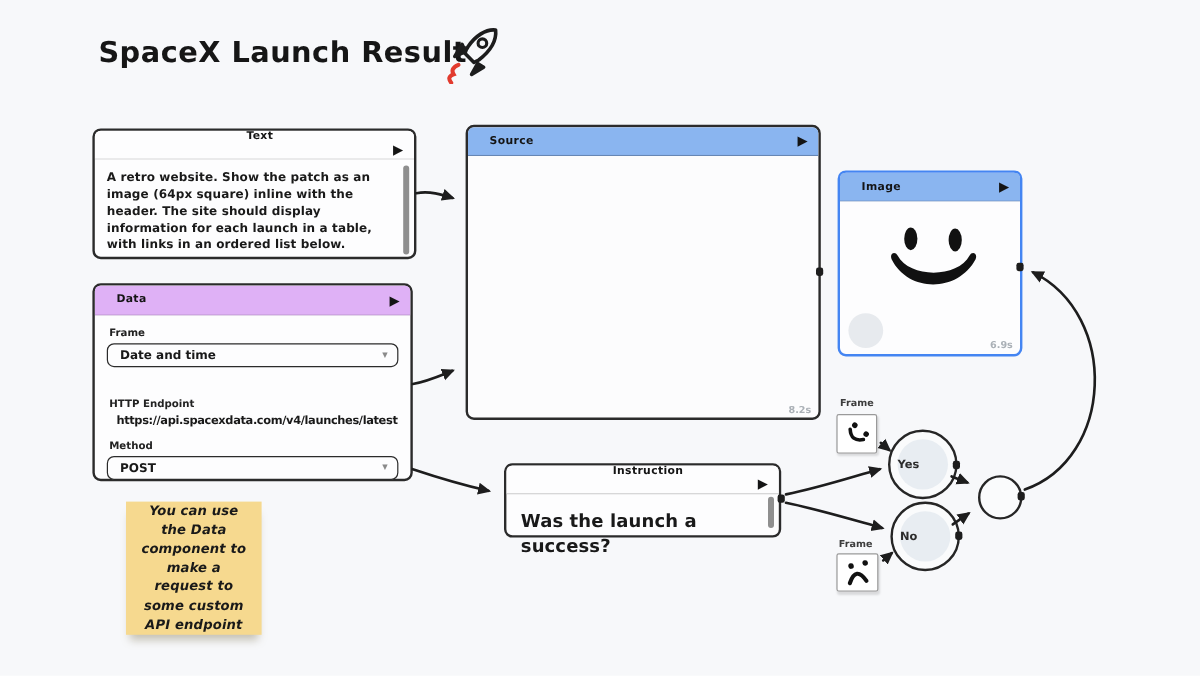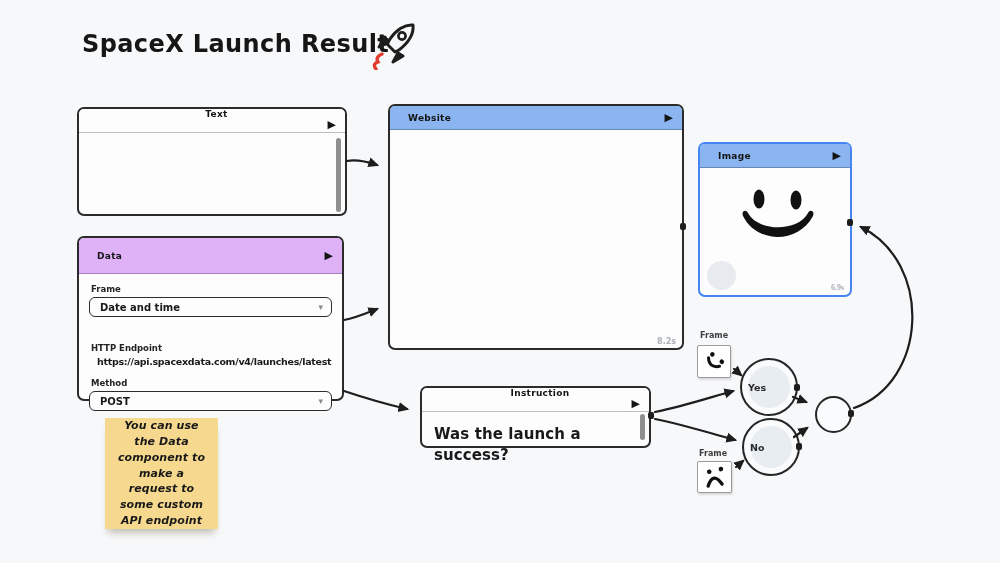--- a/index.html
+++ b/index.html
@@ -22,35 +22,35 @@
   .node-body{position:relative;}
   .body-text{font-size:10px;font-weight:700;color:#191919;line-height:1.4;letter-spacing:.1px;}
   .duration{position:absolute;right:6px;bottom:4px;font-size:8px;font-weight:700;color:#aab0b6;}
   .scrollbar{position:absolute;background:#8f8f8f;border-radius:3px;width:5px;}
   .port{position:absolute;width:6px;height:7px;background:#1d1d1d;border-radius:2px;z-index:7;}
 
   
   #text-node{left:77px;top:107px;width:270px;height:109px;}
   #text-node .node-body{padding:9px 16px 6px 10px;}
   #data-node{left:77px;top:236px;width:267px;height:165px;}
-  #data-node .node-header{height:36px;}
+  #data-node .node-header{height:25px;}
   #data-node .node-body{padding:5px 10px 6px 10px;}
   .field-label{font-size:8.5px;font-weight:700;color:#222;margin:5px 0 3px 2px;}
   .select{display:flex;align-items:center;height:20px;border:1.5px solid #2b2b2b;border-radius:6px;background:#fdfdfe;
     padding:0 8px 0 10px;box-sizing:border-box;cursor:pointer;gap:16px;}
   .select .sel-value{font-size:10px;font-weight:700;color:#191919;}
   .select .caret{margin-left:auto;font-size:9px;color:#8a8a8a;}
   .endpoint-value{font-size:9.5px;font-weight:700;color:#191919;margin:2px 0 2px 8px;white-space:nowrap;letter-spacing:-.3px;}
 
   #website-node{left:388px;top:104px;width:296px;height:246px;background:#fcfcfd;}
   #website-node .node-body{height:220px;}
 
   #image-node{left:698px;top:142px;width:154px;height:155px;border:2px solid var(--selection-blue,#4485f2);background:#fdfdfe;}
   #image-node .node-header{height:24px;border-radius:4px 4px 0 0;}
-  #image-node .node-body{height:128px;font-family:Liberation Serif, serif;}
+  #image-node .node-body{height:128px;}
   .thumb-btn{position:absolute;left:7px;bottom:6px;width:29px;height:29px;border-radius:50%;background:#e7eaee;cursor:pointer;}
 
   #instruction-node{left:420px;top:386px;width:231px;height:62px;}
   #instruction-node .node-body{padding:12px 14px 4px 12px;}
 
   
   .sticky{position:absolute;left:105px;top:418px;width:113px;height:111px;background:var(--sticky-yellow,#f6d98f);
     box-shadow:0 7px 7px -3px rgba(120,110,75,.4);display:flex;align-items:center;justify-content:center;box-sizing:border-box;padding:8px;}
   .sticky .body-text{font-size:11px;text-align:center;line-height:1.45;font-style:italic;}
 
@@ -90,20 +90,21 @@
     </g>
     <path d="M14 36 q-7 3 -4 8 q-6 2 -2 7" fill="none" stroke="var(--flame-red,#e23b2e)" stroke-width="3.4" stroke-linecap="round"></path>
   </svg>
 
   <div class="node" id="text-node">
     <div class="node-header plain">
       <span class="hlabel">Text</span>
       <span class="play">▶</span>
     </div>
     <div class="node-body">
+      <div class="body-text">A retro website. Show the patch as an image (64px square) inline with the header. The site should display information for each launch in a table, with links in an ordered list below.</div>
       <div class="scrollbar" style="right:4px;top:5px;height:74px;"></div>
     </div>
   </div>
 
   <div class="node" id="data-node">
     <div class="node-header purple">
       <span class="hlabel">Data</span>
       <span class="play">▶</span>
     </div>
     <div class="node-body">
@@ -117,21 +118,21 @@
       <div class="field-label" style="margin-top:11px;">Method</div>
       <div class="select">
         <span class="sel-value">POST</span>
         <span class="caret">▾</span>
       </div>
     </div>
   </div>
 
   <div class="node" id="website-node">
     <div class="node-header blue">
-      <span class="hlabel">Website</span>
+      <span class="hlabel">Source</span>
       <span class="play">▶</span>
     </div>
     <div class="node-body">
       <span class="duration">8.2s</span>
     </div>
   </div>
   <div class="port" style="left:680px;top:223px;"></div>
 
   <div class="node" id="image-node">
     <div class="node-header blue">

